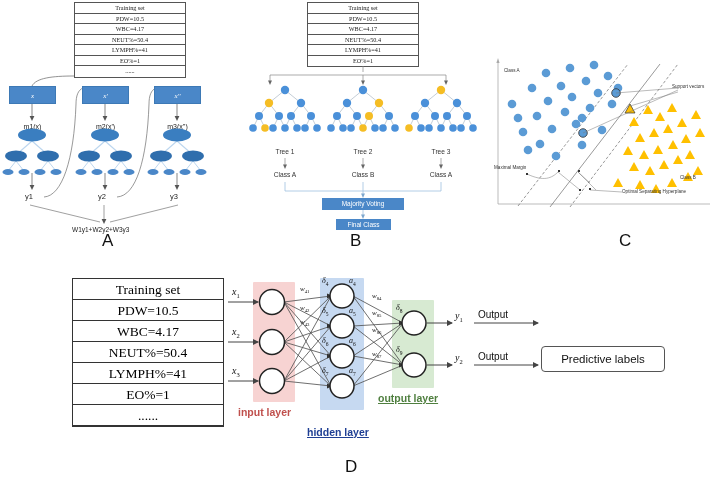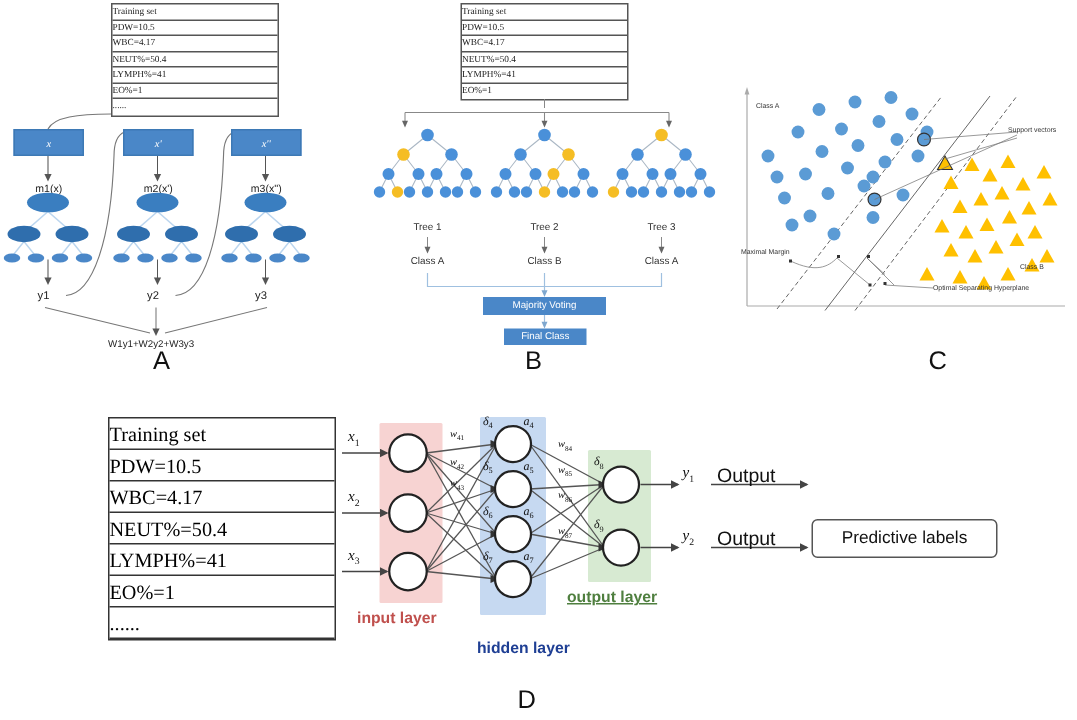--- a/index.html
+++ b/index.html
@@ -30,20 +30,21 @@
 
   
   .train-table {
     position: absolute;
     border: 1px solid #555;
     background: #fff;
     box-sizing: border-box;
   }
   .train-table .row {
     border-bottom: 1px solid #555;
+    text-align: center;
     box-sizing: border-box;
     white-space: nowrap;
     overflow: hidden;
     font-family: Liberation Serif, serif;
   }
   .train-table .row:last-child { border-bottom: none; }
 
   
   .train-table.small { width: 112px; }
   .train-table.small .row {
@@ -175,21 +176,21 @@
     font-family: "Liberation Serif", serif;
     font-style: italic;
     font-size: 8px;
     color: #111;
     white-space: nowrap;
   }
   .nn-greek sub { font-size: 5.5px; font-style: normal; }
   .out-word {
     position: absolute;
     font-family: "Liberation Sans", sans-serif;
-    font-size: 13px;
+    font-size: 10px;
     color: #111;
     white-space: nowrap;
   }
   .result-box {
     position: absolute;
     border: 1.4px solid #555;
     border-radius: 4px;
     background: #fff;
     font-family: "Liberation Sans", sans-serif;
     font-size: 11.5px;
@@ -585,21 +586,21 @@
       <circle cx="414" cy="107" r="12" fill="#fff" stroke="#222" stroke-width="1.5"></circle>
 
       <line x1="427" y1="65" x2="452" y2="65" stroke="#444" stroke-width="1" marker-end="url(#arrD)"></line>
       <line x1="427" y1="107" x2="452" y2="107" stroke="#444" stroke-width="1" marker-end="url(#arrD)"></line>
 
       <line x1="474" y1="65" x2="538" y2="65" stroke="#444" stroke-width="1" marker-end="url(#arrD)"></line>
       <line x1="474" y1="107" x2="538" y2="107" stroke="#444" stroke-width="1" marker-end="url(#arrD)"></line>
     </svg>
 
     <div class="layer-name input" style="left:238px;top:148px;">input layer</div>
-    <div class="layer-name hidden" style="left:318px;top:168px;">hidden layer</div>
+    <div class="layer-name hidden" style="left:307px;top:168px;text-decoration:underline;">hidden layer</div>
     <div class="layer-name output" style="left:378px;top:134px;">output layer</div>
 
     <div class="nn-var" style="left:232px;top:28px;">
       <span>x</span><sub>1</sub>
     </div>
     <div class="nn-var" style="left:232px;top:68px;">
       <span>x</span><sub>2</sub>
     </div>
     <div class="nn-var" style="left:232px;top:107px;">
       <span>x</span><sub>3</sub>

